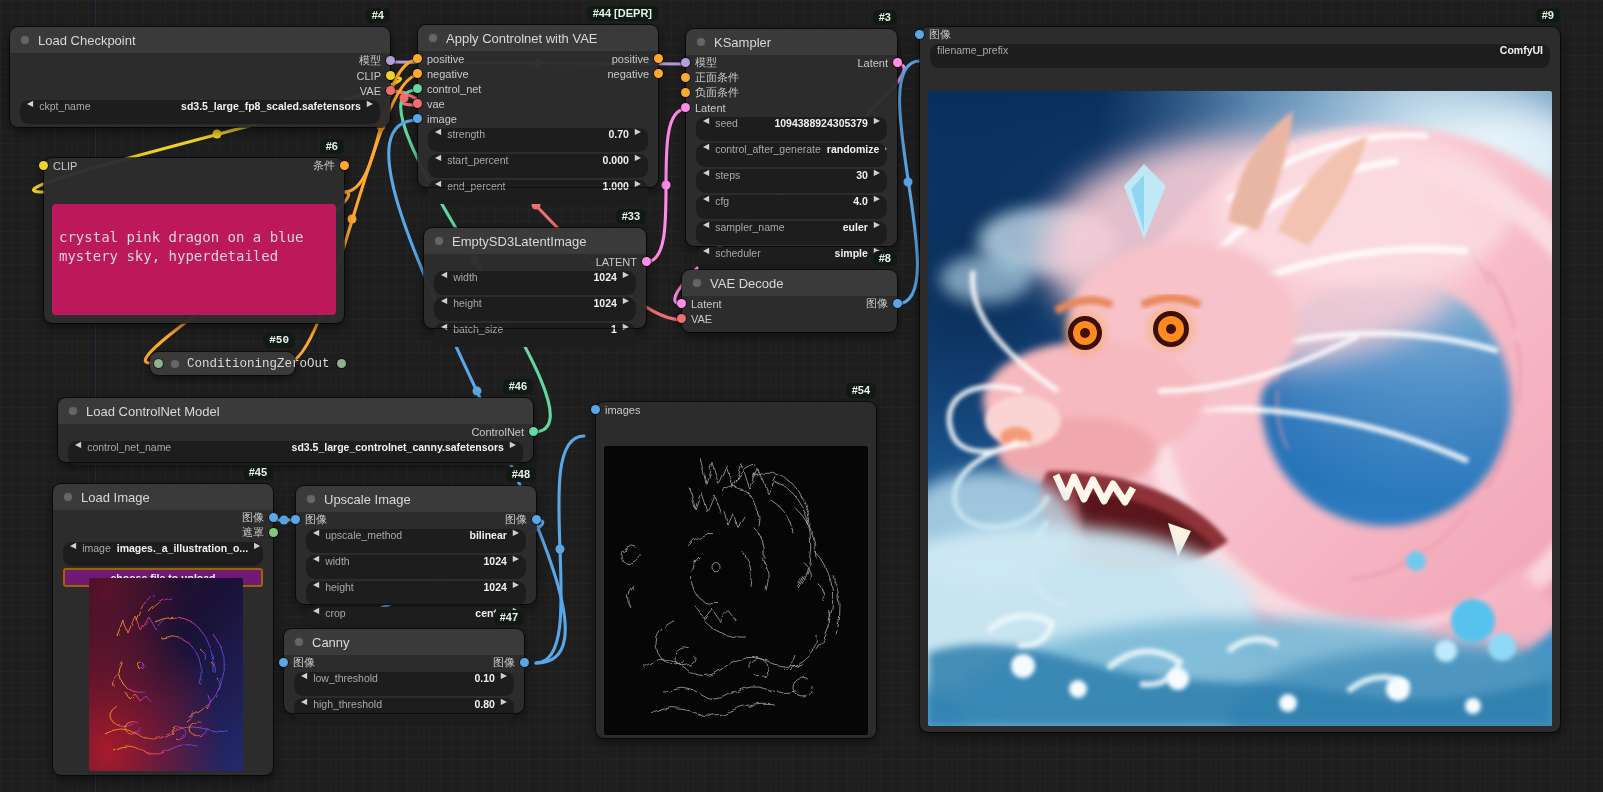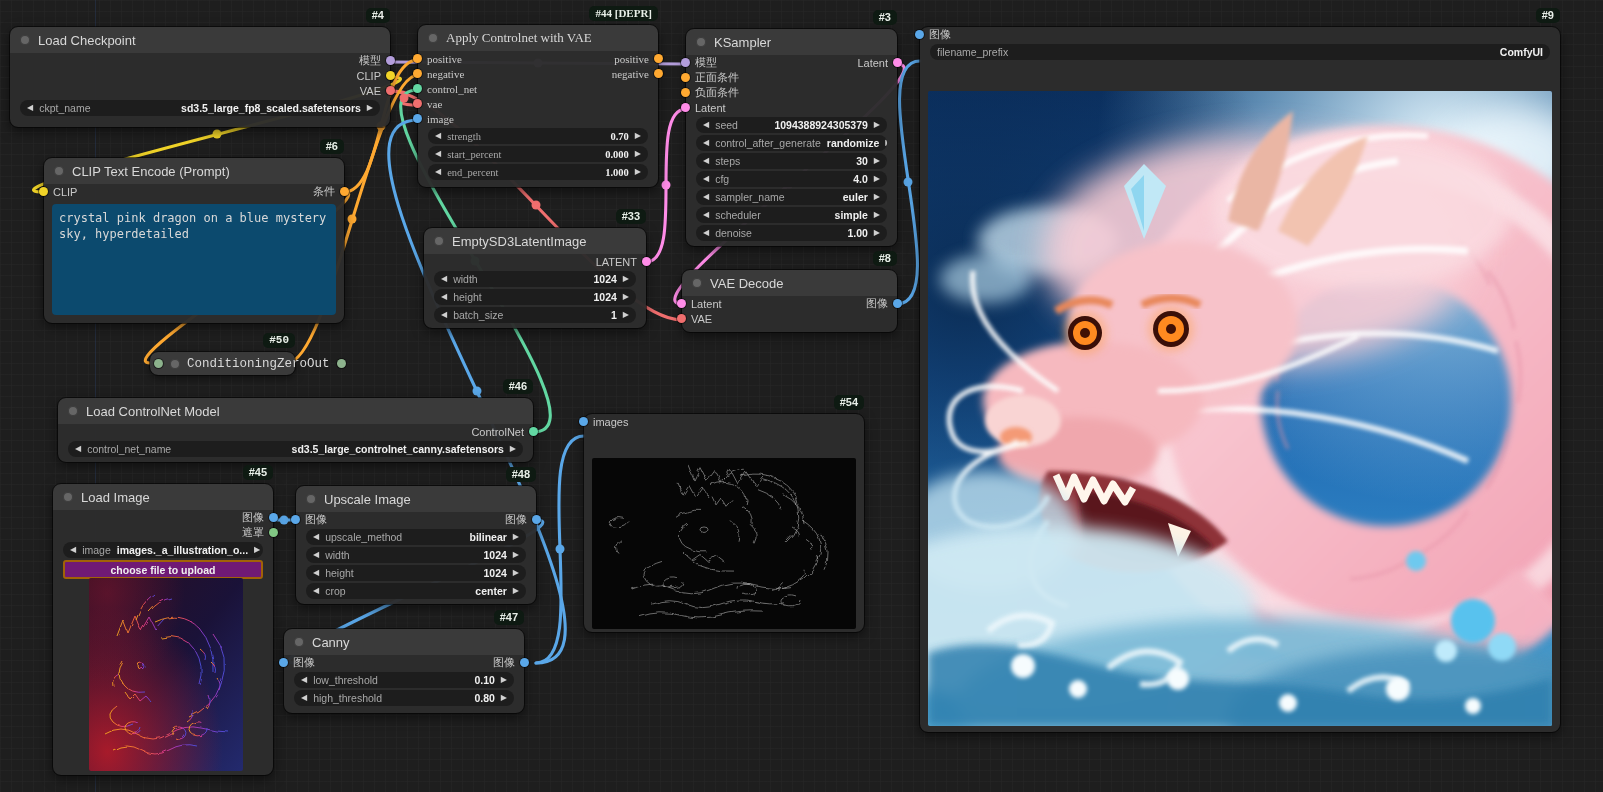--- a/index.html
+++ b/index.html
@@ -16,26 +16,26 @@
     gap:8px;padding:0 10px;color:#d8d8d8;font-size:13px;white-space:nowrap;}
   .tdot{width:10px;height:10px;border-radius:50%;background:#666;flex:0 0 auto;
     box-shadow:inset 0 0 0 1px rgba(0,0,0,.4);}
   .badge{position:absolute;top:-19px;right:0;background:#0e1a12;color:#e8efe8;font-size:11px;
     font-weight:bold;padding:1px 6px 2px;border-radius:5px;white-space:nowrap;}
   .iorow{display:flex;align-items:center;height:15px;font-size:11px;color:#c9c9c9;white-space:nowrap;}
   .in{display:flex;align-items:center;gap:5px;transform:translateX(-5px);}
   .out{display:flex;align-items:center;gap:5px;transform:translateX(5px);margin-left:auto;}
   .dot{width:9px;height:9px;border-radius:50%;background:#888;flex:0 0 auto;
     box-shadow:0 0 0 1px rgba(0,0,0,.45);}
-  .widget{height:16px;margin:2px 10px;background:#1d1d1d;border-radius:9px;display:flex;
-    align-items:center;padding:0 7px;font-size:10.5px;color:#a8a8a8;gap:6px;white-space:nowrap;overflow:hidden;}
+  .widget{height:24px;margin:2px 10px;background:#1d1d1d;border-radius:9px;display:flex;
+    padding:0 7px;font-size:10.5px;color:#a8a8a8;gap:6px;white-space:nowrap;overflow:hidden;}
   .wvalue{margin-left:auto;color:#f0f0f0;font-weight:bold;}
   .warr{color:#d0d0d0;font-size:8px;line-height:1;flex:0 0 auto;}
-  .prompt{position:absolute;left:8px;right:8px;top:46px;bottom:8px;background:#0c4a6e;border-radius:4px;
-    color:#d8d8d8;font-family:"DejaVu Sans Mono",monospace;font-size:12px;line-height:1.35;padding:6px 7px;
+  .prompt{position:absolute;left:8px;right:8px;top:46px;bottom:8px;background:#be185d;border-radius:4px;
+    color:#d8d8d8;font-family:"DejaVu Sans Mono",monospace;font-size:14px;line-height:1.35;padding:24px 7px;
     white-space:pre-wrap;overflow:hidden;}
   .upload{height:15px;margin:2px 10px;background:#701a75;border:2px solid #a16207;border-radius:3px;
     display:flex;align-items:center;justify-content:center;color:#f0f0f0;font-weight:bold;font-size:10.5px;}
   .nimg{position:absolute;overflow:hidden;border-radius:2px;}
   .nimg svg{display:block;width:100%;height:100%;}
   .cnode{position:absolute;z-index:2;height:23px;background:#3a3a3a;border-radius:8px;display:flex;
     align-items:center;gap:7px;padding:0 4px;color:#d8d8d8;font-size:12.5px;
     box-shadow:0 3px 9px rgba(0,0,0,.5);outline:1px solid rgba(0,0,0,.5);}
 </style>
 </head>
@@ -104,24 +104,20 @@
     <div class="widget">
       <span class="warr">◀</span>
       <span>ckpt_name</span>
       <span class="wvalue">sd3.5_large_fp8_scaled.safetensors</span>
       <span class="warr">▶</span>
     </div>
   </div>
 
   <div class="node" style="left:44px;top:158px;width:300px;height:165px;">
     <div class="badge">#6</div>
-    <div class="ntitle">
-      <span class="tdot"></span>
-      <span>CLIP Text Encode (Prompt)</span>
-    </div>
     <div class="iorow">
       <span class="in">
           <span class="dot" style="background: rgb(240, 211, 40);"></span>
           <span>CLIP</span>
         </span>
       <span class="out">
           <span>条件</span>
           <span class="dot" style="background: rgb(255, 169, 49);"></span>
         </span>
     </div>
@@ -129,21 +125,21 @@
   </div>
 
   <div class="cnode" style="left:150px;top:352px;width:137px;font-family:Liberation Mono, monospace;">
     <div class="badge">#50</div>
     <span class="dot" style="background: rgb(141, 179, 141);"></span>
     <span class="tdot"></span>
     <span>ConditioningZeroOut</span>
     <span class="dot" style="margin-left: auto; background: rgb(141, 179, 141);"></span>
   </div>
 
-  <div class="node" style="left:418px;top:25px;width:240px;height:162px;font-family:Liberation Serif, serif;">
+  <div class="node" style="left:418px;top:25px;width:240px;height:162px;">
     <div class="badge">#44 [DEPR]</div>
     <div class="ntitle">
       <span class="tdot"></span>
       <span>Apply Controlnet with VAE</span>
     </div>
     <div class="iorow">
       <span class="in">
           <span class="dot" style="background: rgb(255, 169, 49);"></span>
           <span>positive</span>
         </span>
@@ -634,21 +630,21 @@
       <span class="warr">▶</span>
     </div>
     <div class="widget">
       <span class="warr">◀</span>
       <span>high_threshold</span>
       <span class="wvalue">0.80</span>
       <span class="warr">▶</span>
     </div>
   </div>
 
-  <div class="node" style="left:584px;top:402px;width:280px;height:218px;margin-top:12px;">
+  <div class="node" style="left:596px;top:402px;width:280px;height:336px;">
     <div class="badge">#54</div>
     <div class="iorow">
         <span class="in">
           <span class="dot" style="background: rgb(90, 167, 232);"></span>
           <span>images</span>
         </span>
       </div>
     <div class="nimg" style="left:8px;right:8px;top:44px;bottom:3px;">
       <svg viewBox="0 0 264 248" preserveAspectRatio="none">
         <defs>

